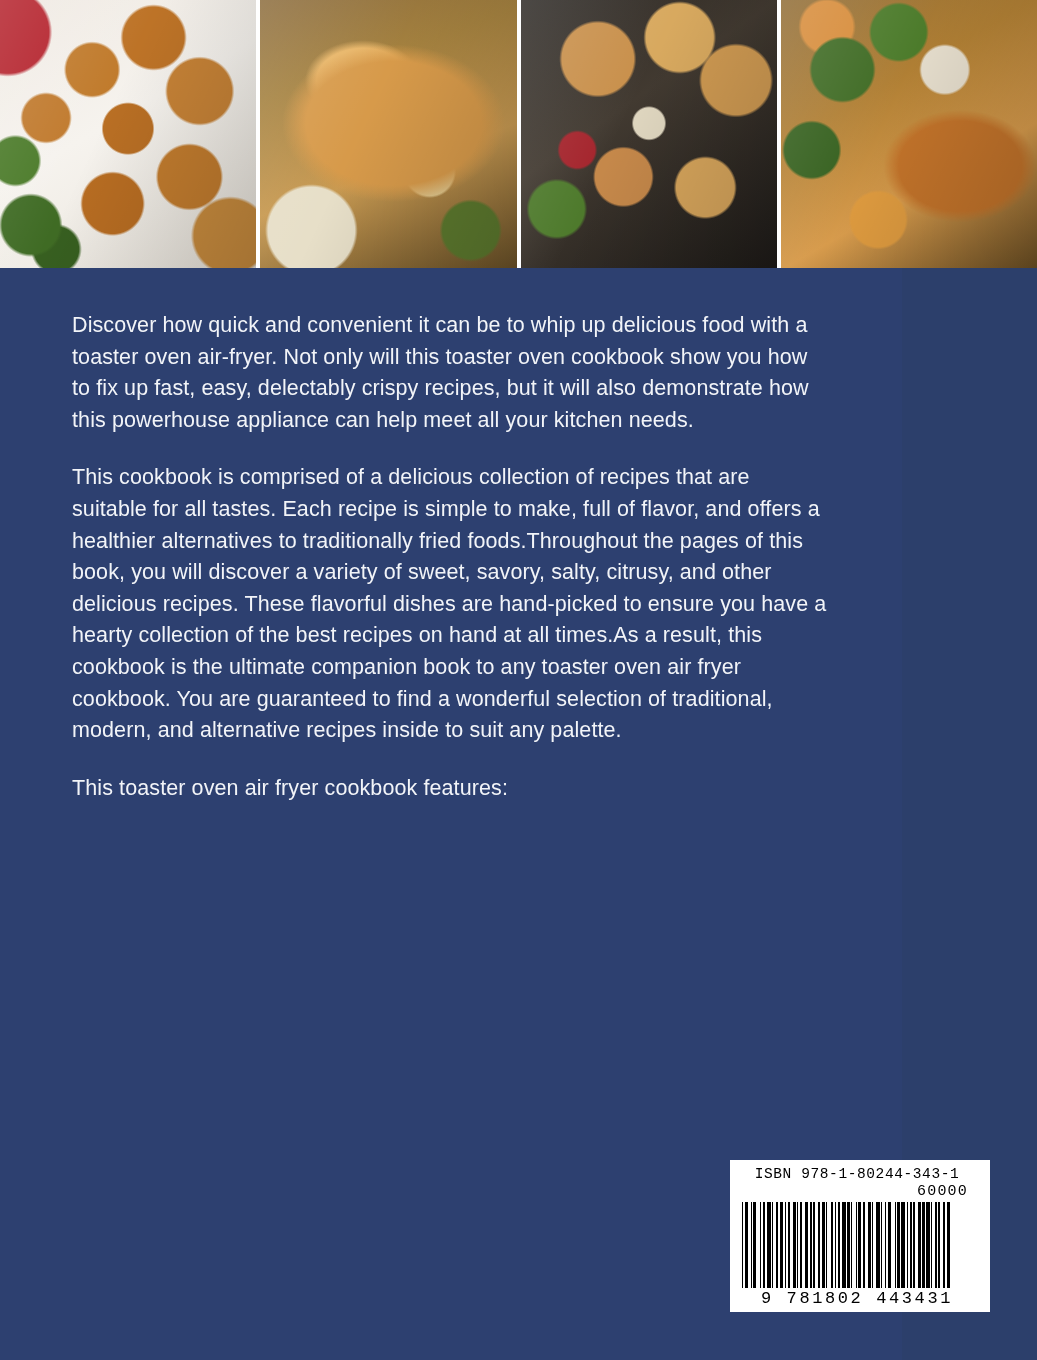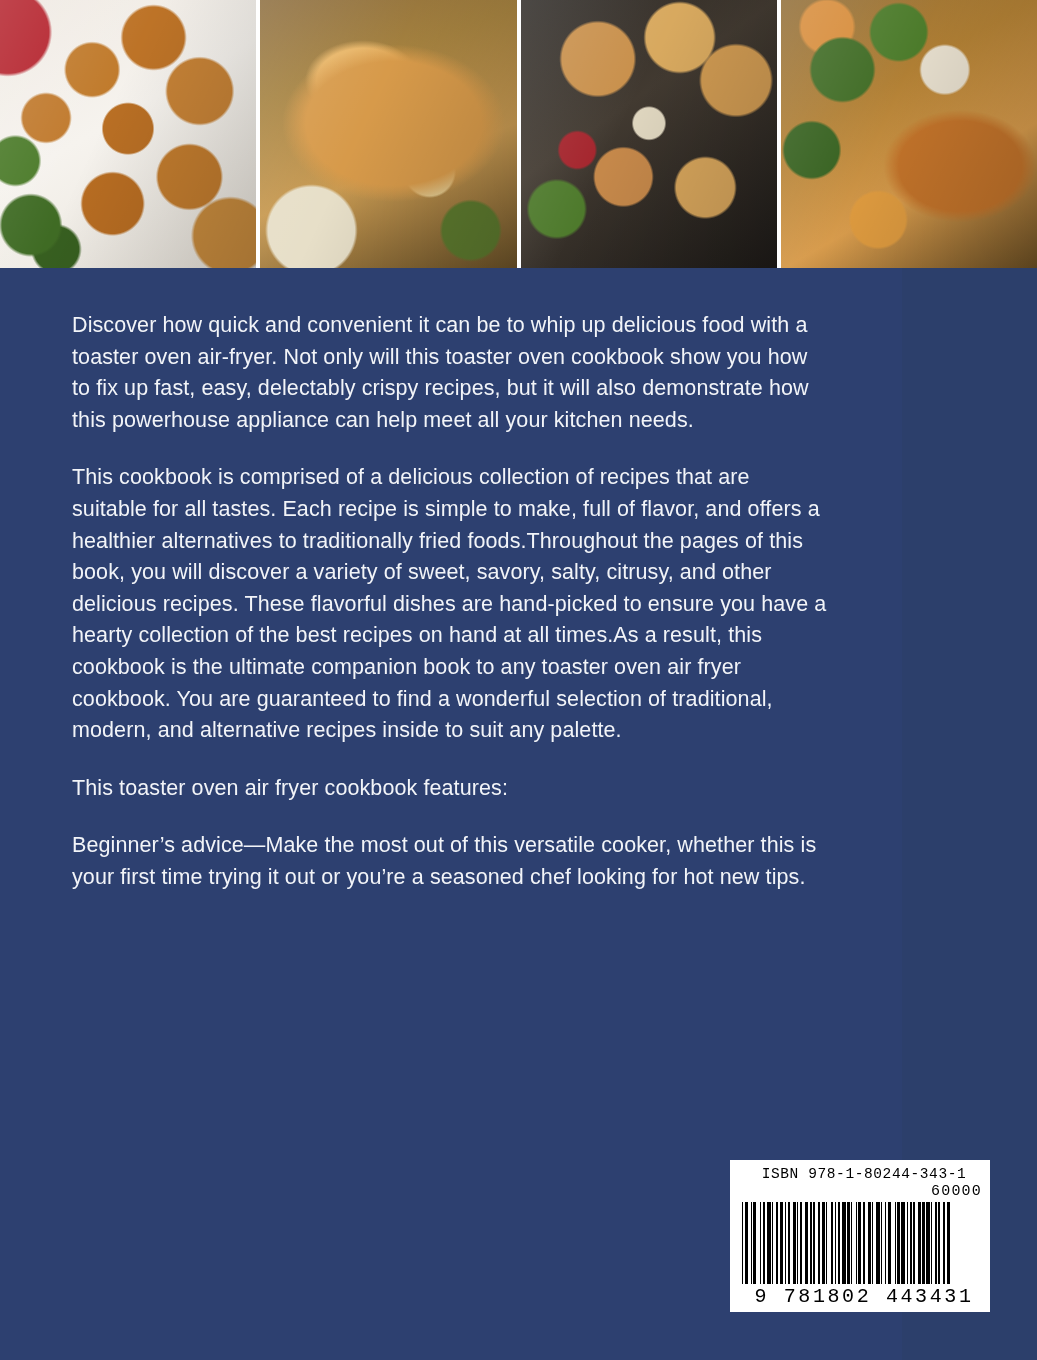--- a/index.html
+++ b/index.html
@@ -132,21 +132,21 @@
 
   
   .barcode-box {
     position: absolute;
     right: 47px;
     bottom: 48px;
     width: 260px;
     height: 152px;
     background: #ffffff;
     box-sizing: border-box;
-    padding: 6px 2px 4px 10px;
+    padding: 6px 16px 4px 10px;
     display: flex;
     flex-direction: column;
   }
   .isbn-line {
     font-family: "Liberation Mono", monospace;
     font-size: 14.5px;
     letter-spacing: 0.6px;
     color: #000;
     white-space: nowrap;
     text-align: center;
@@ -169,21 +169,21 @@
   }
   .bar {
     background: #000;
     height: 100%;
   }
   .bar.gap {
     background: transparent;
   }
   .digits-line {
     font-family: "Liberation Mono", monospace;
-    font-size: 20px;
+    font-size: 17px;
     letter-spacing: 2.6px;
     color: #000;
     text-align: center;
     margin-top: 1px;
   }
 </style>
 </head>
 <body>
 
 <div class="back-cover">
@@ -202,21 +202,20 @@
       <div class="photo-sheen"></div>
     </div>
   </div>
 
   <div class="body-panel">
     <div class="blurb">
       <p>Discover how quick and convenient it can be to whip up delicious food with a toaster oven air-fryer. Not only will this toaster oven cookbook show you how to fix up fast, easy, delectably crispy recipes, but it will also demonstrate how this powerhouse appliance can help meet all your kitchen needs.</p>
       <p>This cookbook is comprised of a delicious collection of recipes that are suitable for all tastes. Each recipe is simple to make, full of flavor, and offers a healthier alternatives to traditionally fried foods.Throughout the pages of this book, you will discover a variety of sweet, savory, salty, citrusy, and other delicious recipes. These flavorful dishes are hand-picked to ensure you have a hearty collection of the best recipes on hand at all times.As a result, this cookbook is the ultimate companion book to any toaster oven air fryer cookbook. You are guaranteed to find a wonderful selection of traditional, modern, and alternative recipes inside to suit any palette.</p>
       <p class="tight">This toaster oven air fryer cookbook features:</p>
       <div class="feature-lines">
-        <div>Beginner’s advice—Make the most out of this versatile cooker, whether this is your first time trying it out or you’re a seasoned chef looking for hot new tips.</div>
       </div>
     </div>
   </div>
 
   <div class="barcode-box">
     <div class="isbn-line">ISBN 978-1-80244-343-1</div>
     <div class="price-line">60000</div>
     <div class="bars" id="bars">
         <div class="bar" style="width: 1.25px;"></div>
         <div class="bar gap" style="width: 1.25px; background: transparent;"></div>

